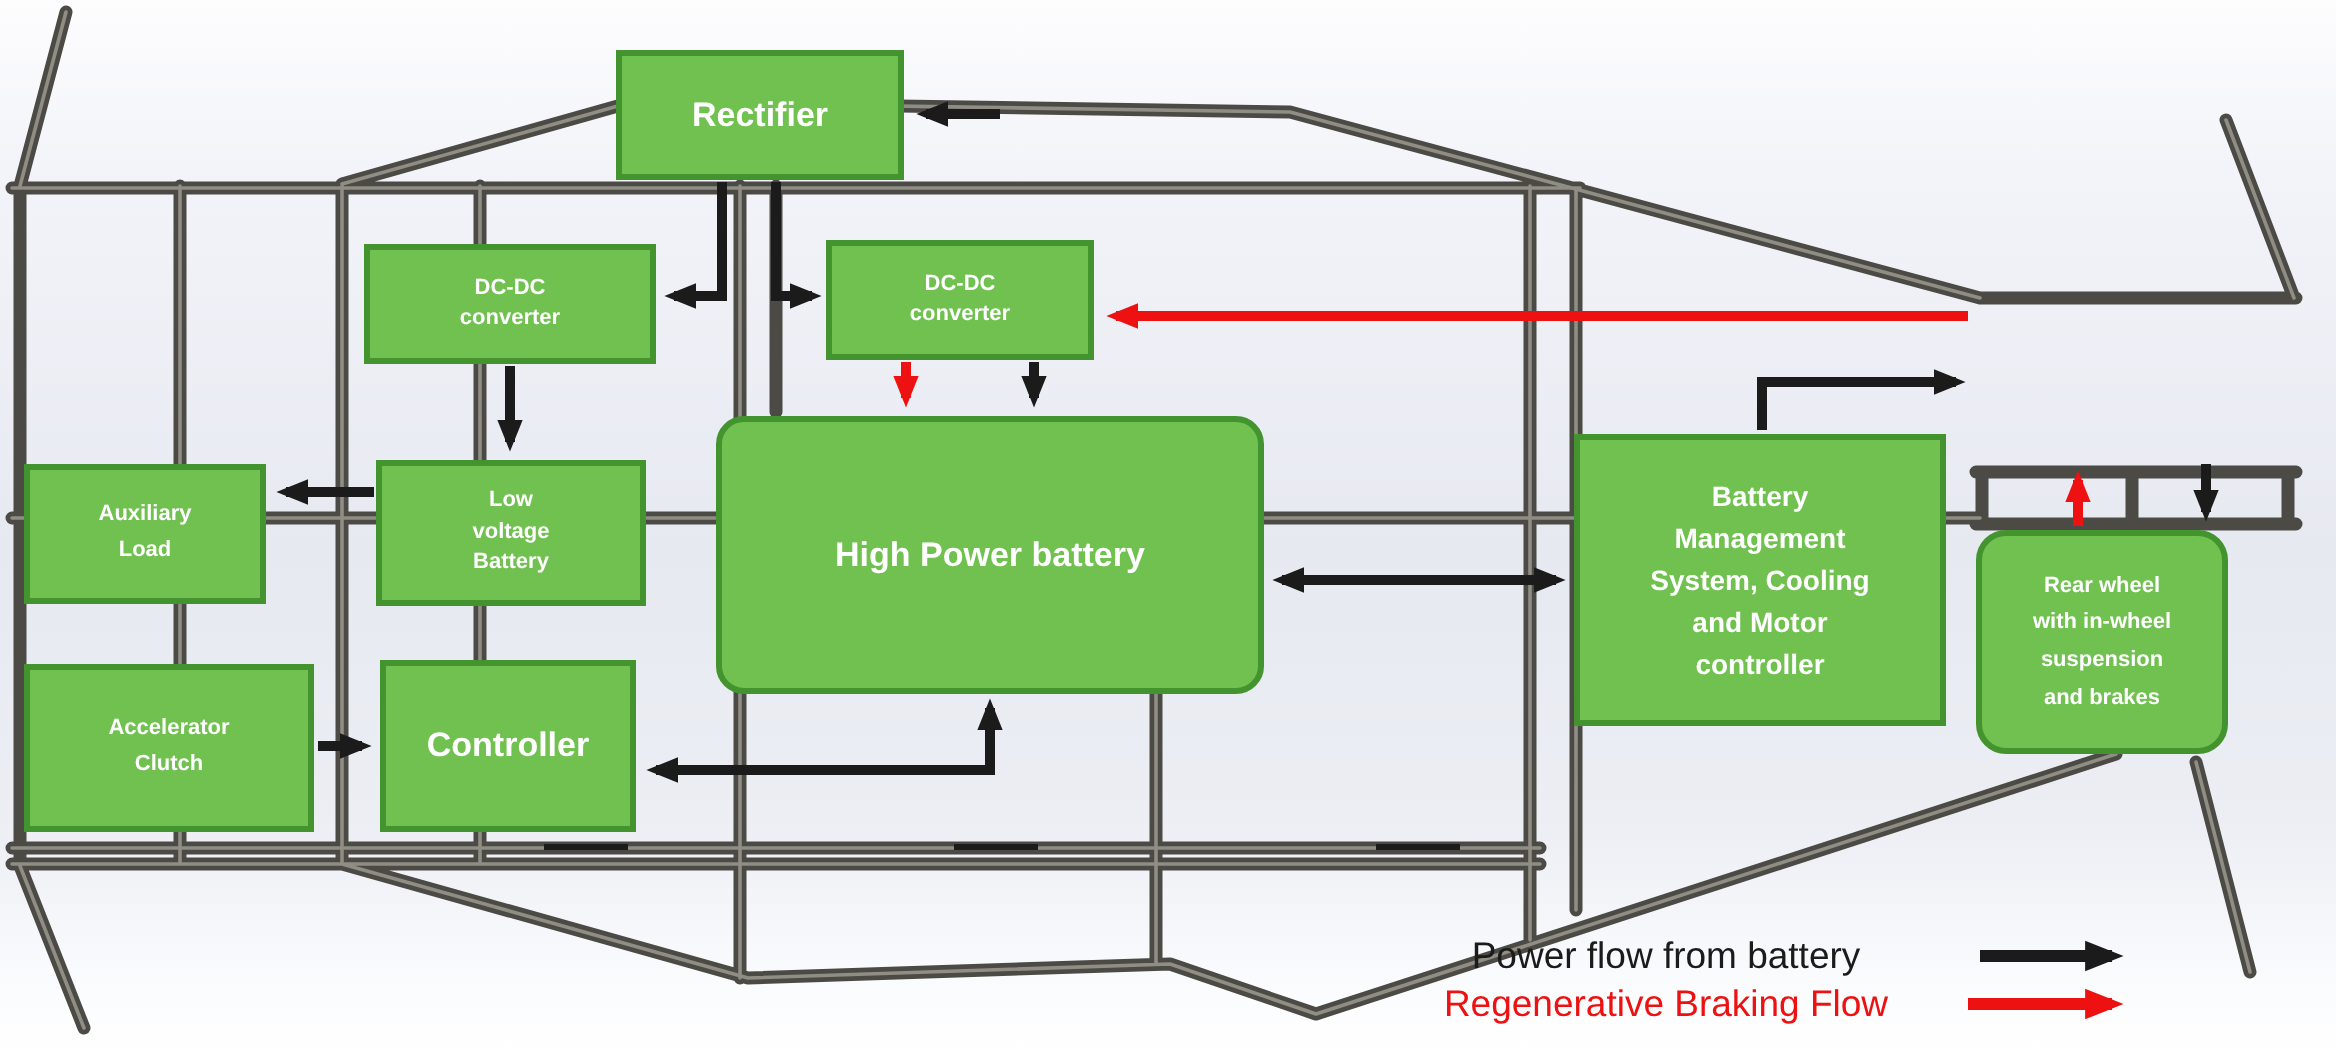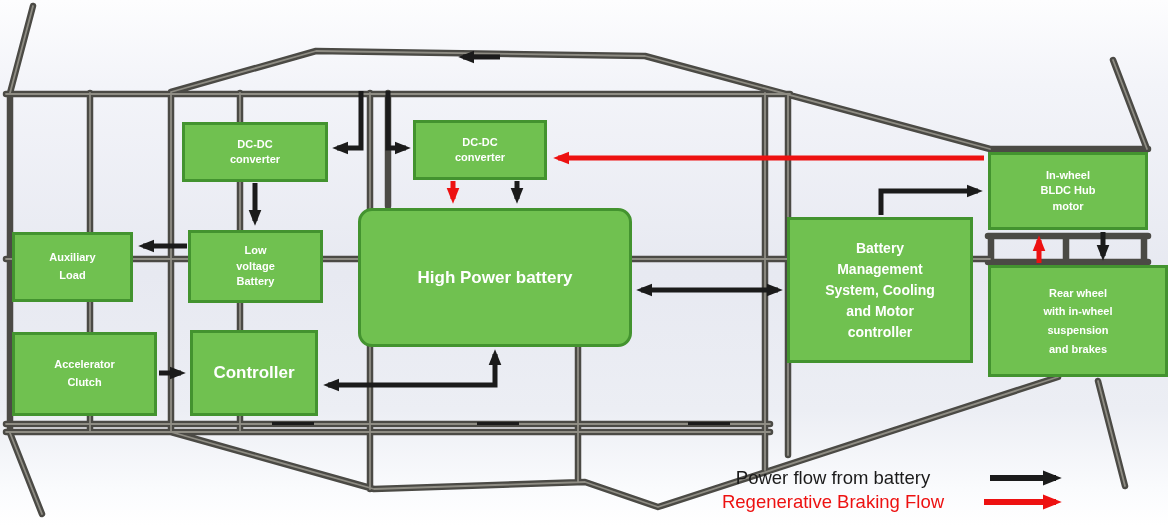--- a/index.html
+++ b/index.html
@@ -75,42 +75,40 @@
         M765,93 L765,470
         M788,95 L788,455
         M1113,60 L1147,149
         M1098,381 L1125,486"></path>
       <rect class="tie" x="272" y="422" width="42" height="3"></rect>
       <rect class="tie" x="477" y="422" width="42" height="3"></rect>
       <rect class="tie" x="688" y="422" width="42" height="3"></rect>
     </g>
   </svg>
 
+  <div class="box f17" style="left:308px;top:25px;width:144px;height:65px;"><span>Rectifier</span></div>
   <div class="box f16 lh14" style="left:182px;top:122px;width:146px;height:60px;"><span>DC-DC
 converter</span></div>
   <div class="box f16 lh14" style="left:413px;top:120px;width:134px;height:60px;"><span>DC-DC
 converter</span></div>
   <div class="box f16 lh16" style="left:12px;top:232px;width:121px;height:70px;"><span>Auxiliary
 Load</span></div>
   <div class="box f16 lh14" style="left:188px;top:230px;width:135px;height:73px;"><span>Low
 voltage
 Battery</span></div>
   <div class="box f17" style="left:358px;top:208px;width:274px;height:139px;border-radius:14px;"><span>High Power battery</span></div>
   <div class="box f16 lh16" style="left:12px;top:332px;width:145px;height:84px;"><span>Accelerator
 Clutch</span></div>
   <div class="box f17" style="left:190px;top:330px;width:128px;height:86px;"><span>Controller</span></div>
   <div class="box f14" style="left:787px;top:217px;width:186px;height:146px;"><span>Battery
 Management
 System, Cooling
 and Motor
 controller</span></div>
-  <div class="box f16 lh14" style="left:988px;top:152px;width:160px;height:78px;"><span>In-wheel
-BLDC Hub
-motor</span></div>
-  <div class="box f16 lh17" style="left:988px;top:265px;width:180px;height:112px;"><span>Rear wheel
+  <div class="box f16 lh17" style="left:988px;top:265px;width:126px;height:112px;border-radius:15px;"><span>Rear wheel
 with in-wheel
 suspension
 and brakes</span></div>
 
   <svg width="1168" height="526" style="pointer-events:none;" aria-hidden="true">
     <defs>
       <marker id="mk-power" viewBox="0 0 10 8" refX="7" refY="4" markerWidth="3.2" markerHeight="2.9" orient="auto-start-reverse" markerUnits="strokeWidth">
           <path d="M0,0 L10,4 L0,8 Z"></path>
         </marker>
       <marker id="mk-regen" viewBox="0 0 10 8" refX="7" refY="4" markerWidth="3.2" markerHeight="2.9" orient="auto-start-reverse" markerUnits="strokeWidth">

